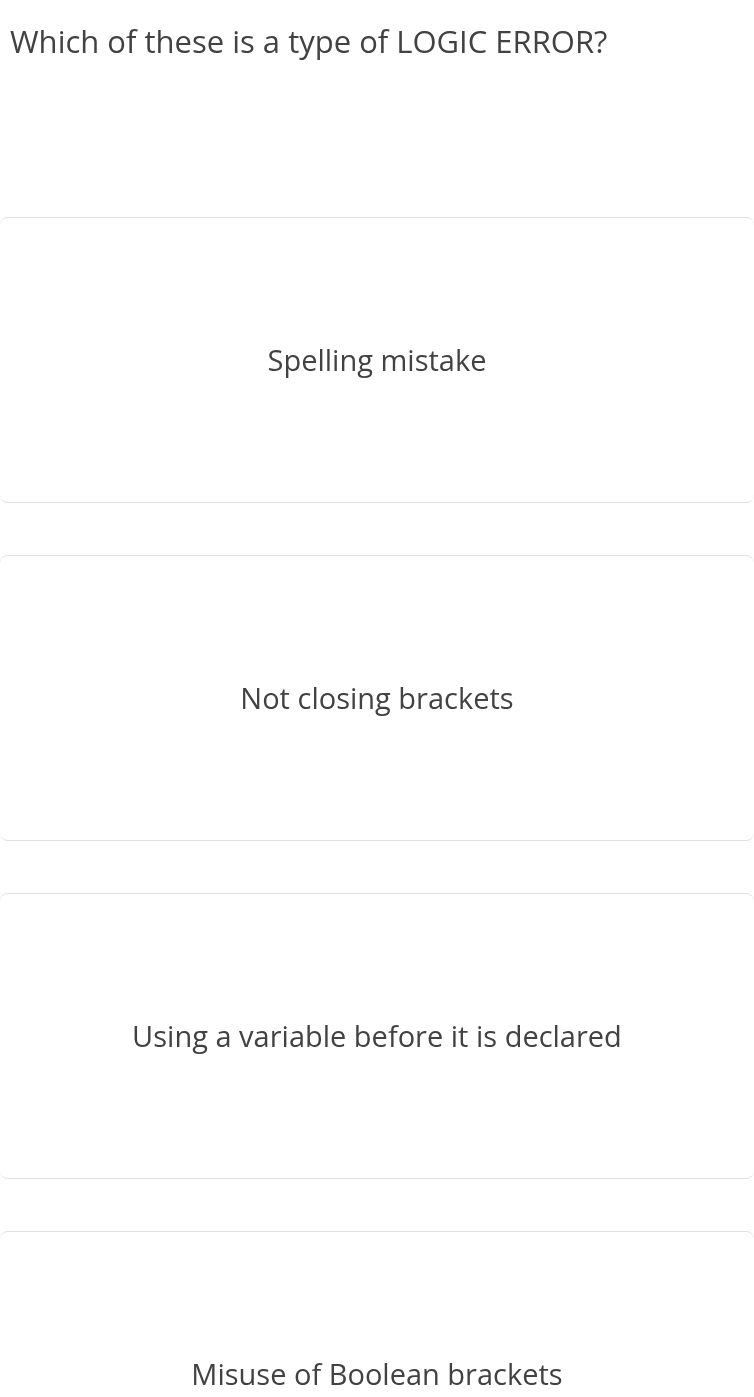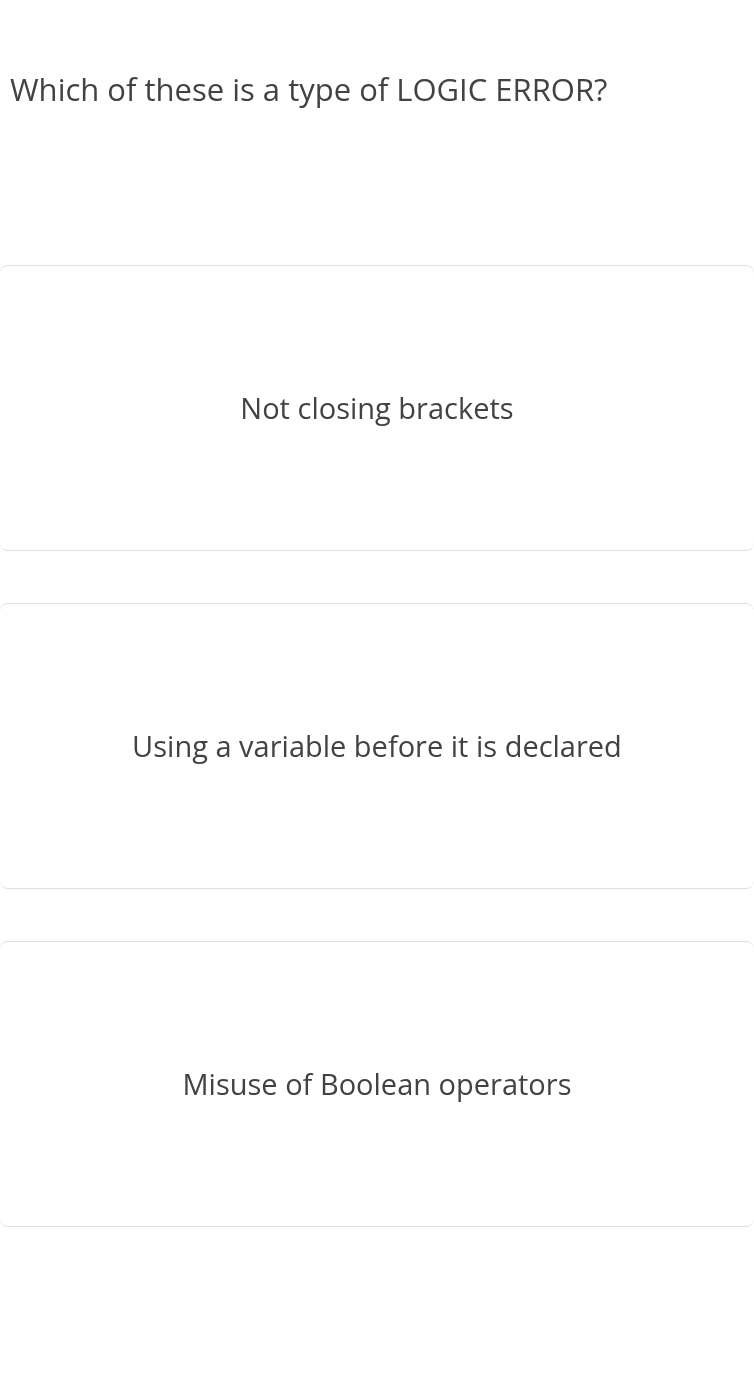--- a/index.html
+++ b/index.html
@@ -14,21 +14,20 @@
       background-color: #ffffff;
       color: #424242;
       overflow: hidden;
     }
     .question {
       font-size: 31px;
       font-weight: 400;
       color: #424242;
       padding: 22px 10px 0 10px;
       line-height: 1.25;
-      margin-top: 48px;
     }
     .answers {
       margin-top: 156px;
     }
     .answer-card {
       border: 1px solid #e0e0e0;
       border-left: none;
       border-right: none;
       border-radius: 8px;
       height: 286px;
@@ -49,21 +48,24 @@
       margin-bottom: 0;
     }
   </style>
 </head>
 <body>
 
 <div class="question">Which of these is a type of LOGIC ERROR?</div>
 
 <div class="answers">
   <div class="answer-card">
+    <span>Spelling mistake</span>
+  </div>
+  <div class="answer-card">
     <span>Not closing brackets</span>
   </div>
   <div class="answer-card">
     <span>Using a variable before it is declared</span>
   </div>
   <div class="answer-card">
-    <span>Misuse of Boolean operators</span>
+    <span>Misuse of Boolean brackets</span>
   </div>
 </div>
 
 </body></html>

